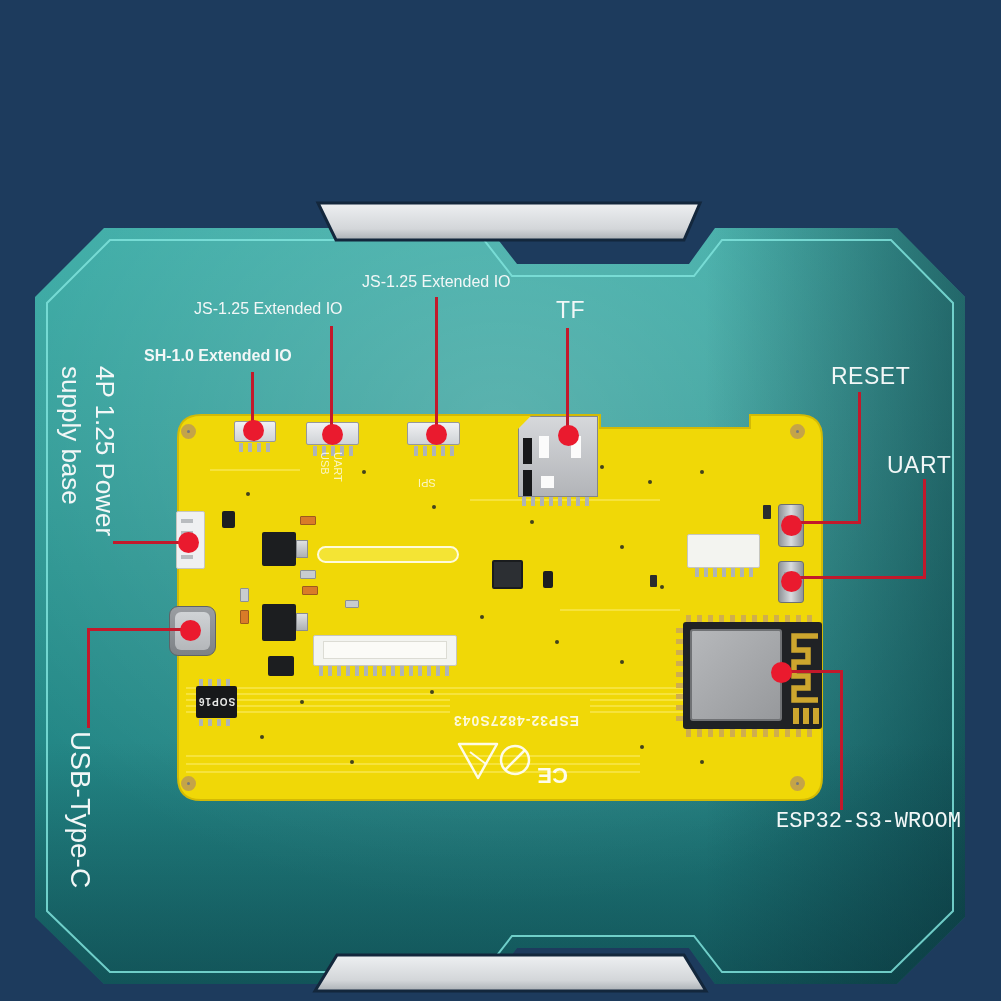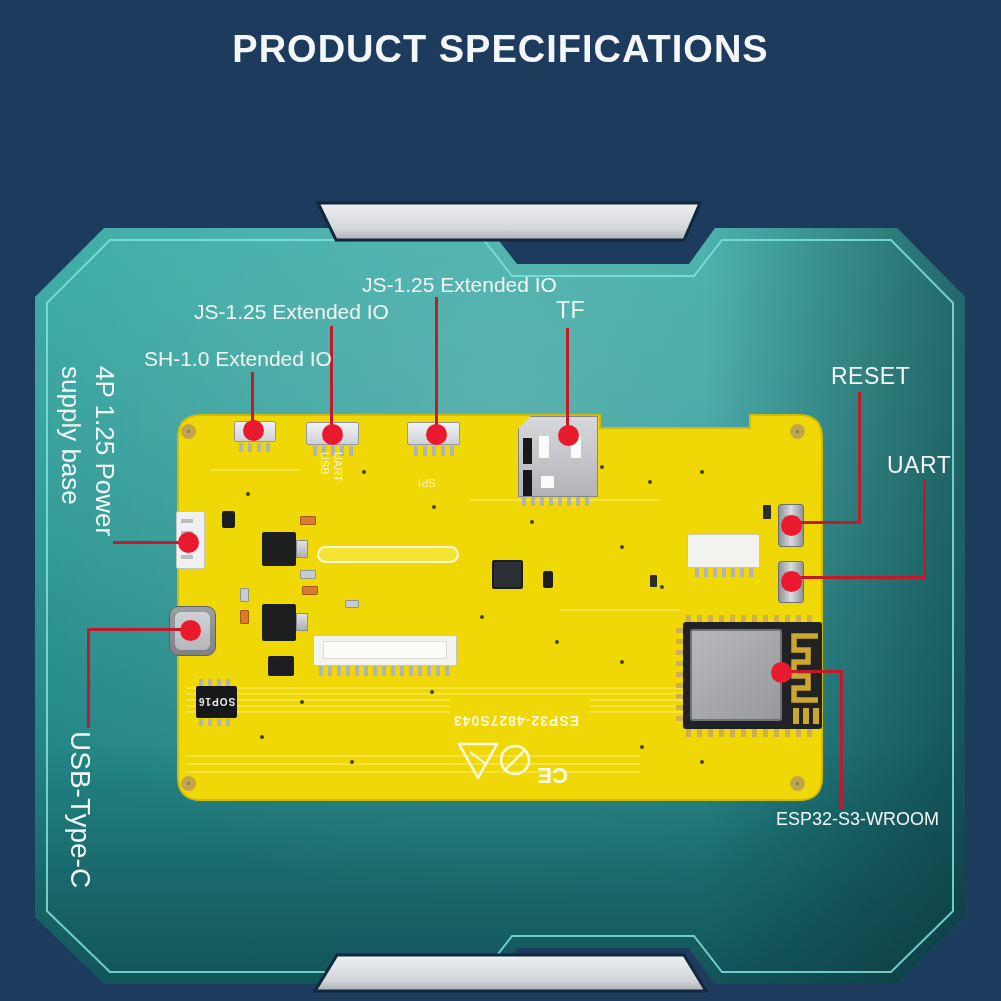--- a/index.html
+++ b/index.html
@@ -2,21 +2,21 @@
 <html><head>
 <meta charset="utf-8">
 <style>
   html,body{margin:0;padding:0;background:#1d3b5d;}
   #scene{position:relative;width:1001px;height:1001px;overflow:hidden;
          font-family:"Liberation Sans",sans-serif;background:#1d3b5d;}
   #bg-svg{position:absolute;left:0;top:0;}
   .page-title{position:absolute;left:0;top:28px;width:1001px;text-align:center;
     color:#f4f7f9;font-size:38px;font-weight:bold;letter-spacing:1px;}
   
-  .label{position:absolute;color:#f2f7f7;font-size:21px;white-space:nowrap;}
+  .label{position:absolute;color:#f2f7f7;font-size:16px;white-space:nowrap;}
   .label.big{font-size:23px;letter-spacing:.5px;}
   .vlabel{position:absolute;color:#f2f7f7;writing-mode:vertical-rl;
     font-size:26px;line-height:1.28;white-space:nowrap;}
   .vlabel.usb{font-size:28px;}
   .rline{position:absolute;background:#c2192b;}
   .rdot{position:absolute;width:21px;height:21px;border-radius:50%;background:#ea1a2e;}
   
   .comp{position:absolute;box-sizing:border-box;}
   .screw{width:15px;height:15px;border-radius:50%;background:#75797c;border:6px solid #c4a448;}
   .conn-sh{background:linear-gradient(#f0f1f3,#cfd2d6);border:1px solid #96989c;border-radius:2px;}
@@ -236,29 +236,28 @@
   <div class="rdot" style="left:243px;top:420px;"></div>
   <div class="rdot" style="left:322px;top:424px;"></div>
   <div class="rdot" style="left:426px;top:424px;"></div>
   <div class="rdot" style="left:558px;top:425px;"></div>
   <div class="rdot" style="left:178px;top:532px;"></div>
   <div class="rdot" style="left:180px;top:620px;"></div>
   <div class="rdot" style="left:781px;top:515px;"></div>
   <div class="rdot" style="left:781px;top:571px;"></div>
   <div class="rdot" style="left:771px;top:662px;"></div>
 
-  <div class="page-title">PRODUCT SPECIFICATIONS</div>
 
   <div class="label" style="left:362px;top:273px;">JS-1.25 Extended IO</div>
   <div class="label" style="left:194px;top:300px;">JS-1.25 Extended IO</div>
-  <div class="label" style="left:144px;top:347px;">SH-1.0 Extended IO</div>
+  <div class="label" style="left:144px;top:347px;font-weight:bold;">SH-1.0 Extended IO</div>
   <div class="label big" style="left:556px;top:297px;">TF</div>
   <div class="label big" style="left:831px;top:363px;">RESET</div>
   <div class="label big" style="left:887px;top:452px;">UART</div>
-  <div class="label" style="left:776px;top:809px;font-size:18px;">ESP32-S3-WROOM</div>
+  <div class="label" style="left:776px;top:809px;font-size:22px;font-family:Liberation Mono, monospace;">ESP32-S3-WROOM</div>
 
   <div class="vlabel" style="left:54px;top:366px;">
     <span>4P 1.25 Power</span><br>
     <span>supply base</span>
   </div>
   <div class="vlabel usb" style="left:62px;top:731px;">USB-Type-C</div>
 
 </div>
 
 </body></html>

